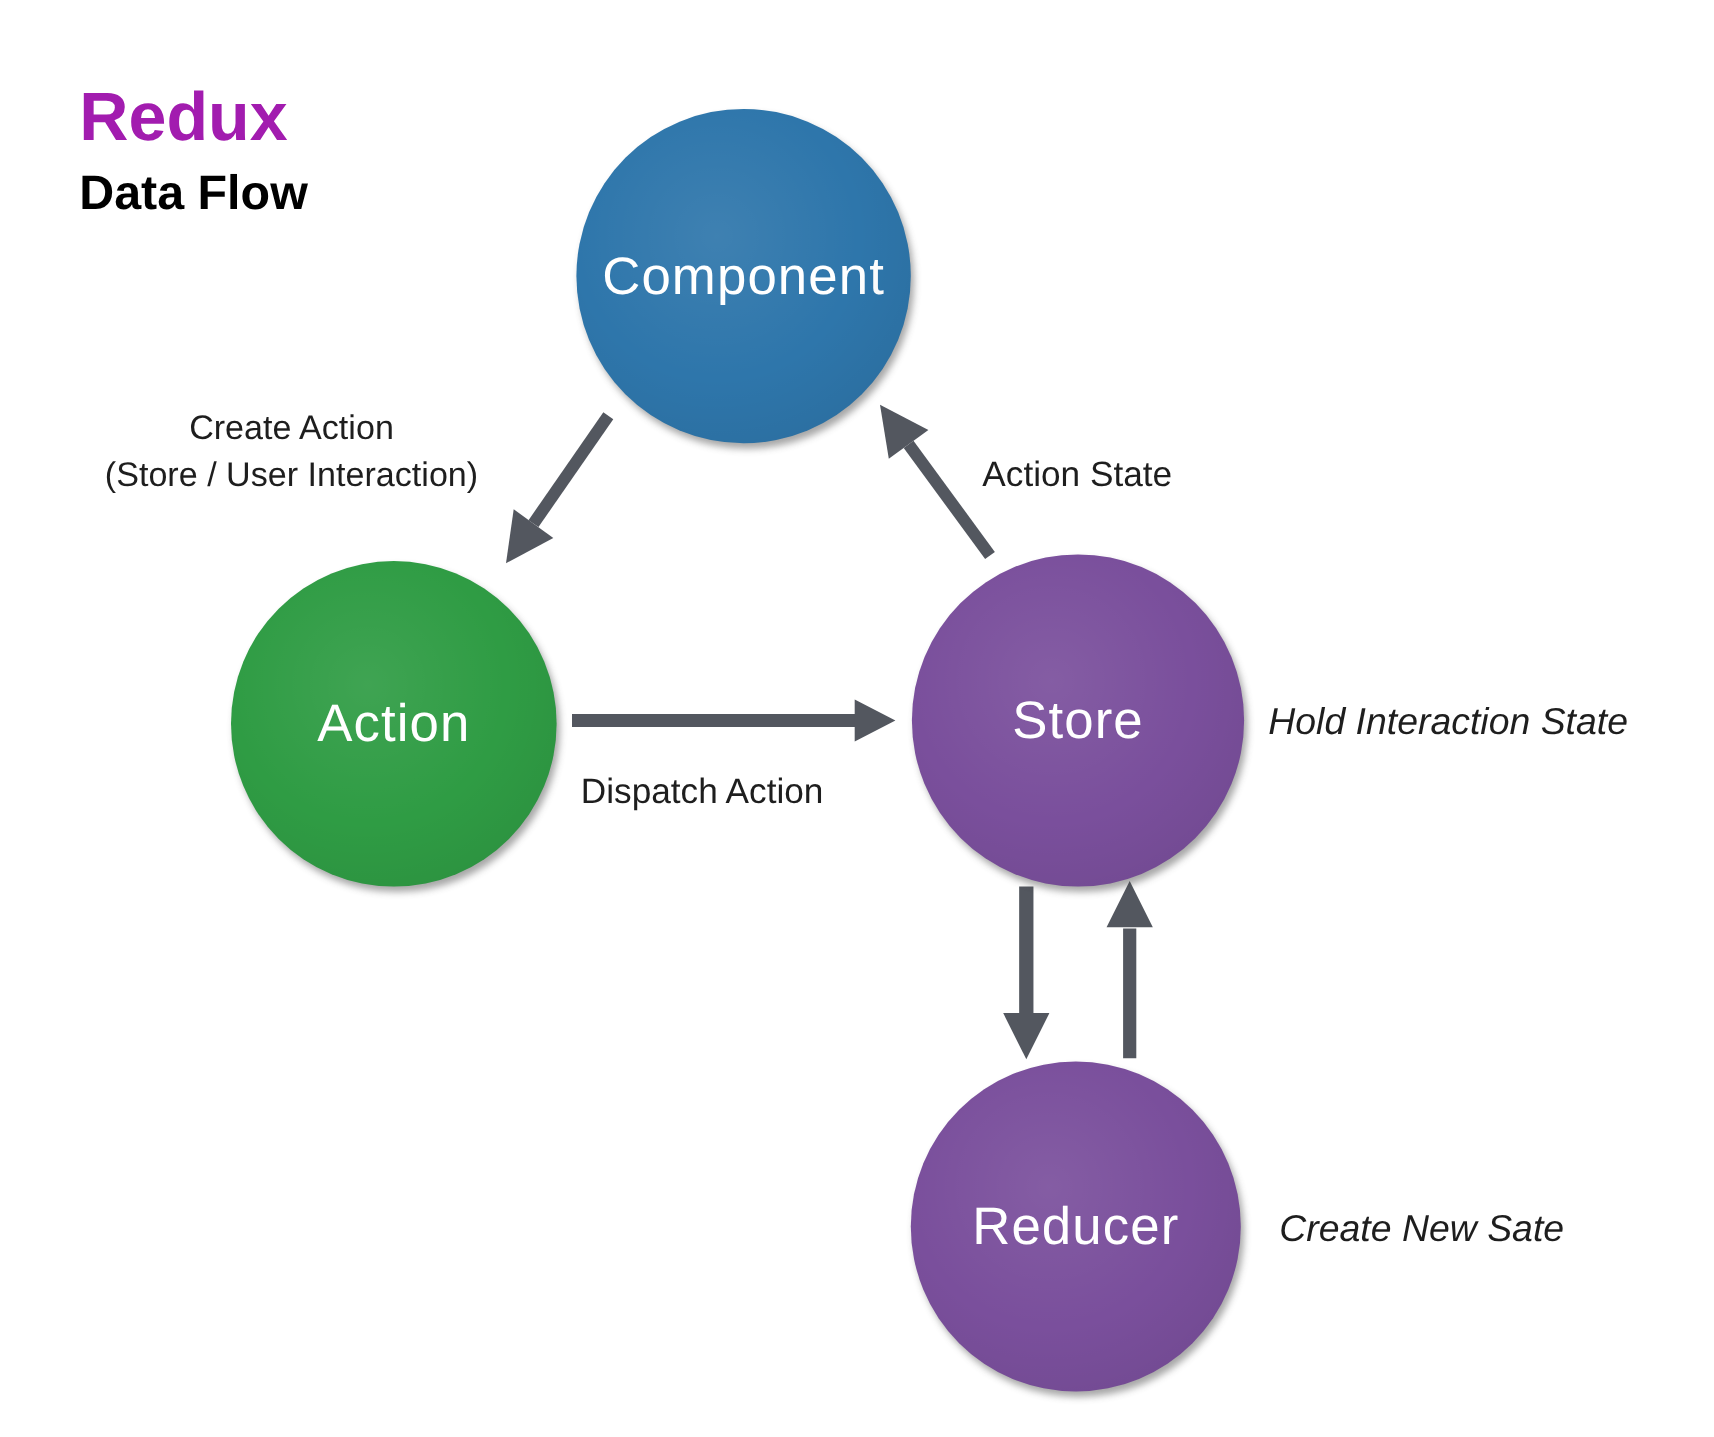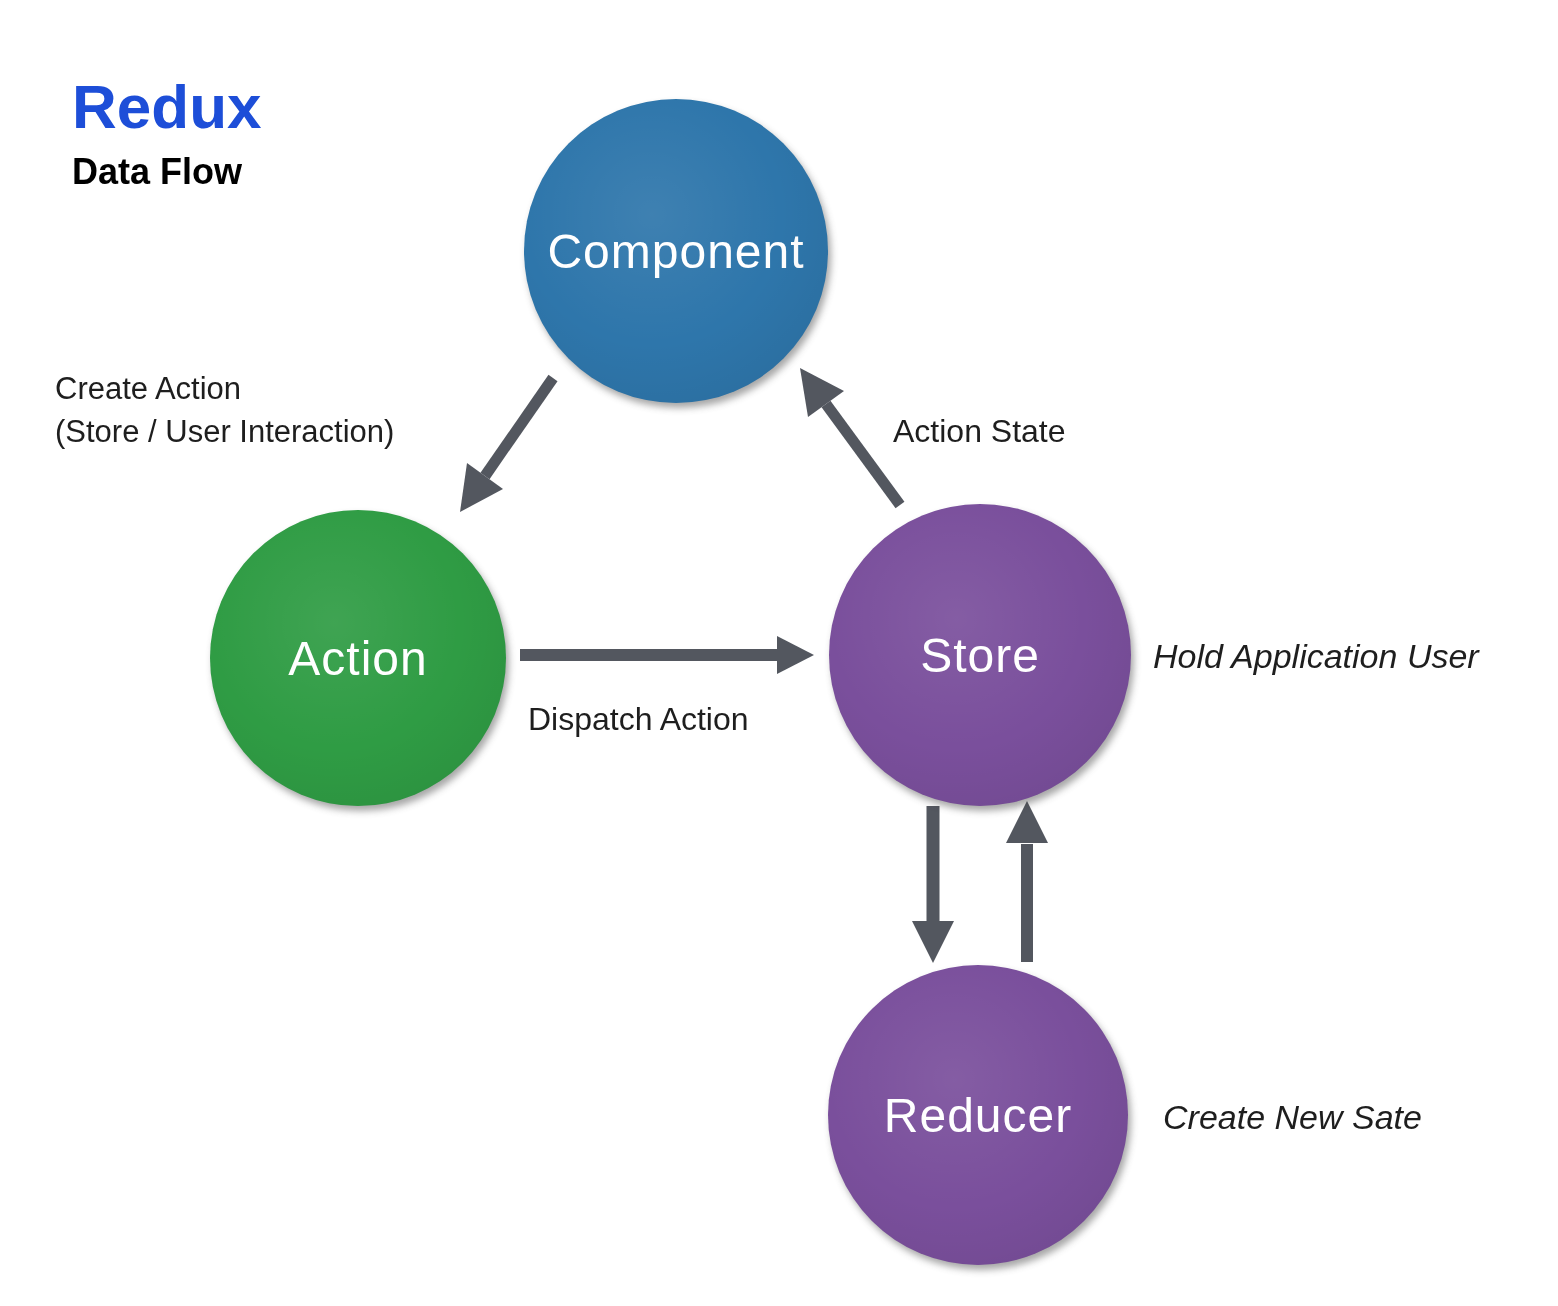--- a/index.html
+++ b/index.html
@@ -23,28 +23,28 @@
     height: 1306px;
     z-index: 1;
   }
   .diagram-title {
     position: absolute;
     left: 72px;
     top: 76px;
     font-size: 62px;
     font-weight: bold;
     line-height: 1;
-    color: #1d4ed8;
+    color: #a21caf;
     z-index: 3;
   }
   .diagram-subtitle {
     position: absolute;
     left: 72px;
     top: 154px;
-    font-size: 36px;
+    font-size: 44px;
     font-weight: bold;
     line-height: 1;
     color: #000000;
     z-index: 3;
   }
   .circle {
     position: absolute;
     border-radius: 50%;
     display: flex;
     align-items: center;
@@ -78,21 +78,21 @@
     line-height: 43px;
     color: #1e1e1e;
     z-index: 3;
     white-space: nowrap;
   }
   #label-create-action {
     left: 55px;
     top: 367px;
     width: 420px;
     font-size: 31px;
-    text-align: left;
+    text-align: center;
   }
   #label-update-state   { left: 893px; top: 410px; }
   #label-dispatch-action{ left: 528px; top: 698px; text-align: right; }
   .annotation {
     position: absolute;
     font-style: italic;
     font-size: 34px;
     color: #1e1e1e;
     z-index: 3;
     white-space: nowrap;
@@ -154,17 +154,17 @@
 
   <div class="edge-label" id="label-create-action">
     <div>Create Action</div>
     <div>(Store / User Interaction)</div>
   </div>
 
   <div class="edge-label" id="label-update-state">Action State</div>
 
   <div class="edge-label" id="label-dispatch-action">Dispatch Action</div>
 
-  <div class="annotation" id="annotation-store">Hold Application User</div>
+  <div class="annotation" id="annotation-store">Hold Interaction State</div>
 
   <div class="annotation" id="annotation-reducer">Create New Sate</div>
 
 </div>
 
 </body></html>

